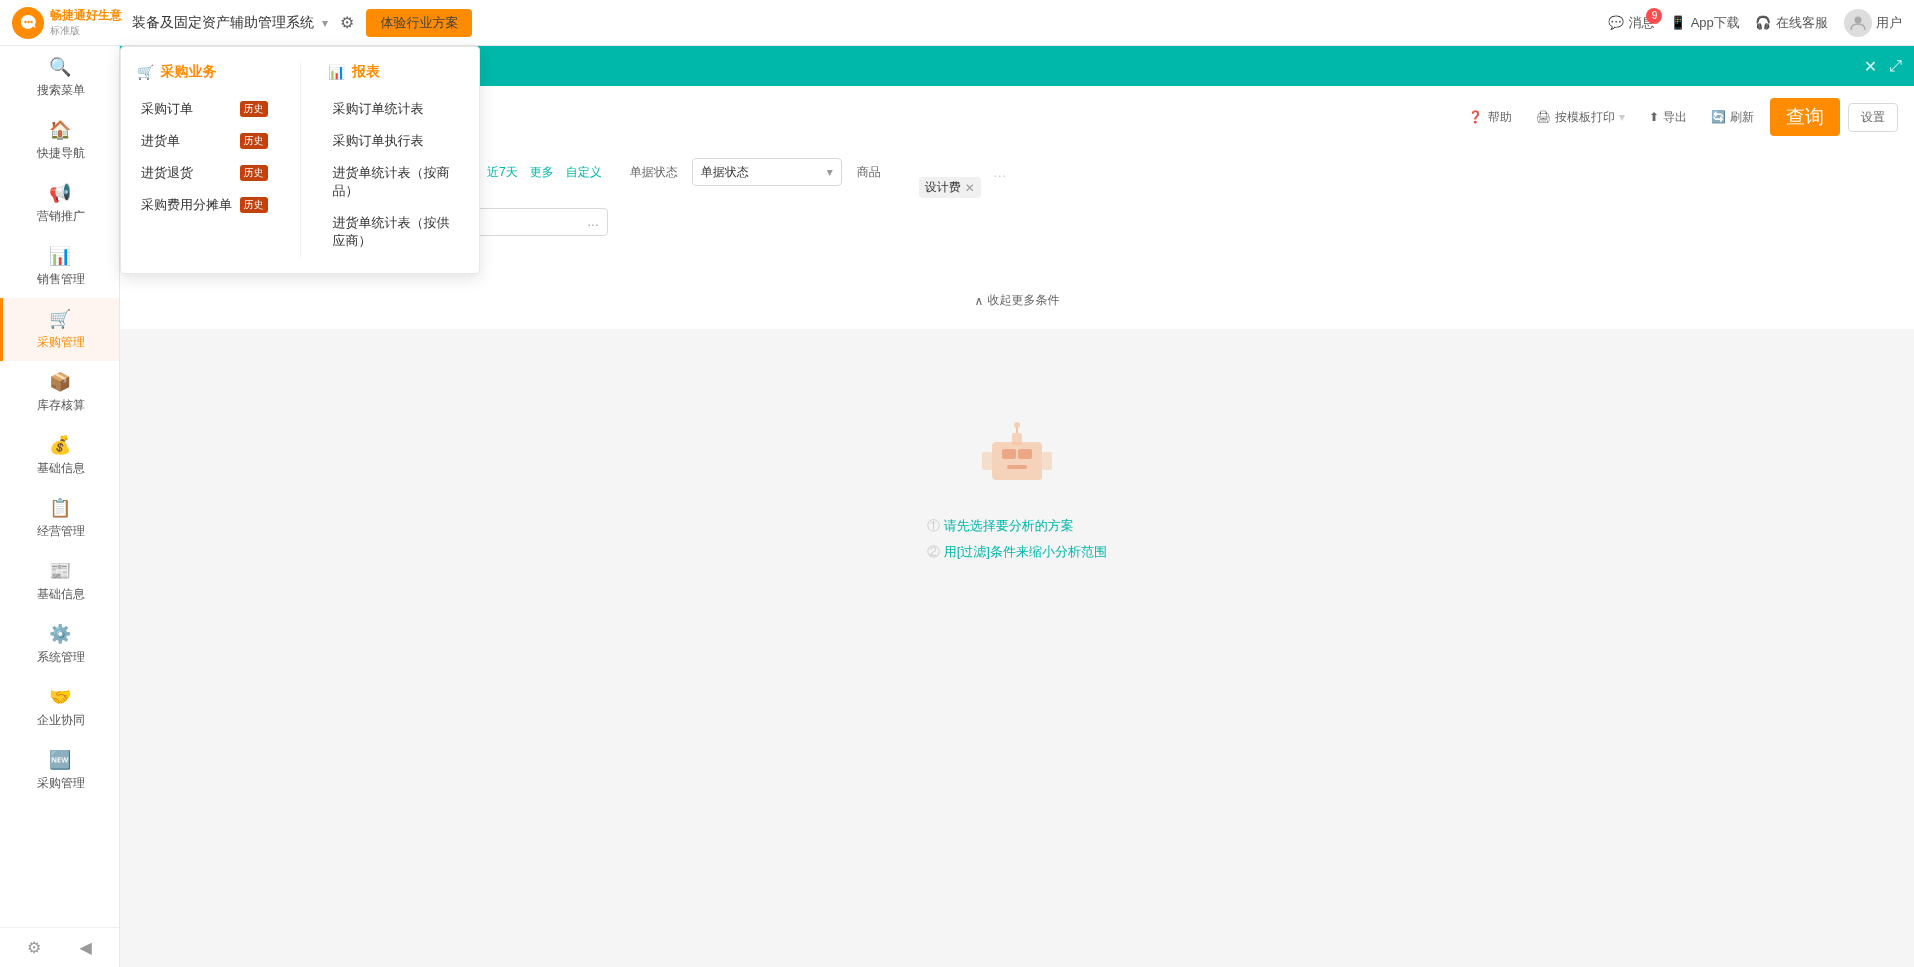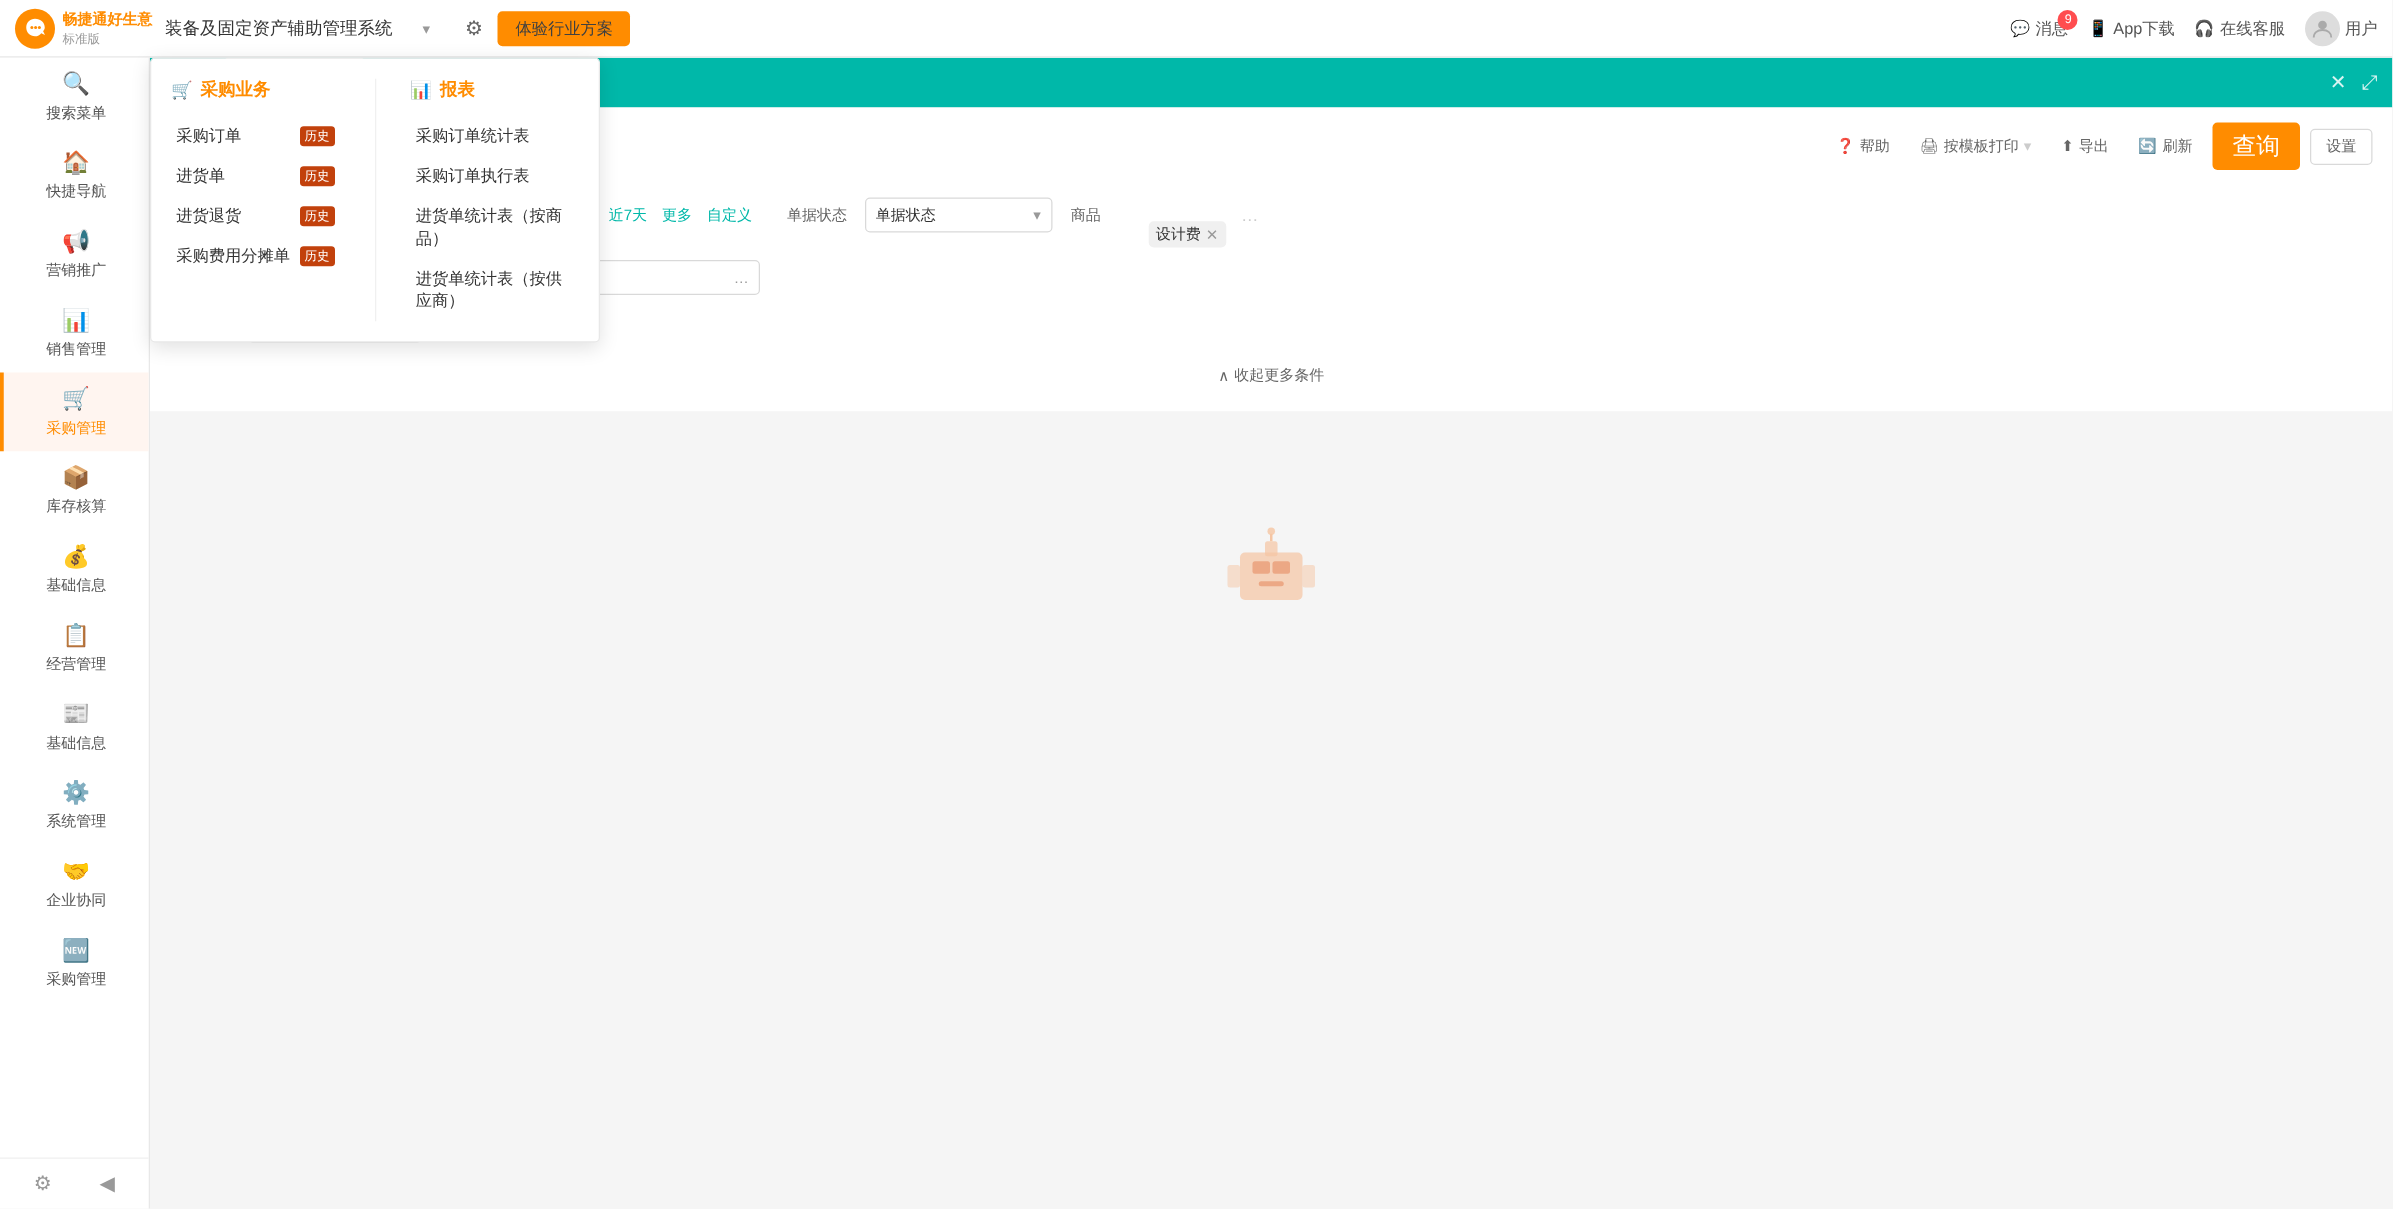--- a/index.html
+++ b/index.html
@@ -31,21 +31,21 @@
       align-items: center;
       justify-content: center;
       color: white;
       font-size: 16px;
       font-weight: bold;
     }
 
     .system-title {
       display: flex;
       align-items: center;
-      gap: 24px;
+      gap: 8px;
       color: #333;
       font-size: 14px;
     }
     .system-title .arrow { color: #999; font-size: 12px; }
     .settings-icon { color: #666; cursor: pointer; font-size: 16px; margin-left: 4px; }
 
     .industry-btn {
       margin-left: 12px;
       background: #ff8c00;
       color: #404040;
@@ -595,20 +595,28 @@
             <rect x="25" y="32" width="14" height="10" rx="2" fill="#e8956d" opacity="0.7"></rect>
             <rect x="41" y="32" width="14" height="10" rx="2" fill="#e8956d" opacity="0.7"></rect>
             <rect x="30" y="48" width="20" height="4" rx="2" fill="#e8956d" opacity="0.7"></rect>
             <rect x="35" y="16" width="10" height="12" rx="2" fill="#f5c5a3" opacity="0.7"></rect>
             <rect x="5" y="35" width="10" height="18" rx="2" fill="#f5c5a3" opacity="0.5"></rect>
             <rect x="65" y="35" width="10" height="18" rx="2" fill="#f5c5a3" opacity="0.5"></rect>
             <line x1="40" y1="16" x2="40" y2="10" stroke="#f5c5a3" stroke-width="2"></line>
             <circle cx="40" cy="8" r="3" fill="#f5c5a3" opacity="0.8"></circle>
           </svg>
         </div>
+        <div class="empty-hint">
+          <div>
+            <span style="color:#ccc">① </span><span>请先选择要分析的方案</span>
+          </div>
+          <div>
+            <span style="color:#ccc">② </span><span>用[过滤]条件来缩小分析范围</span>
+          </div>
+        </div>
       </div>
 
     </div>
   </div>
 </div>
 
 <div class="dropdown-menu">
 
   <div class="dropdown-col">
     <div class="dropdown-col-title">

